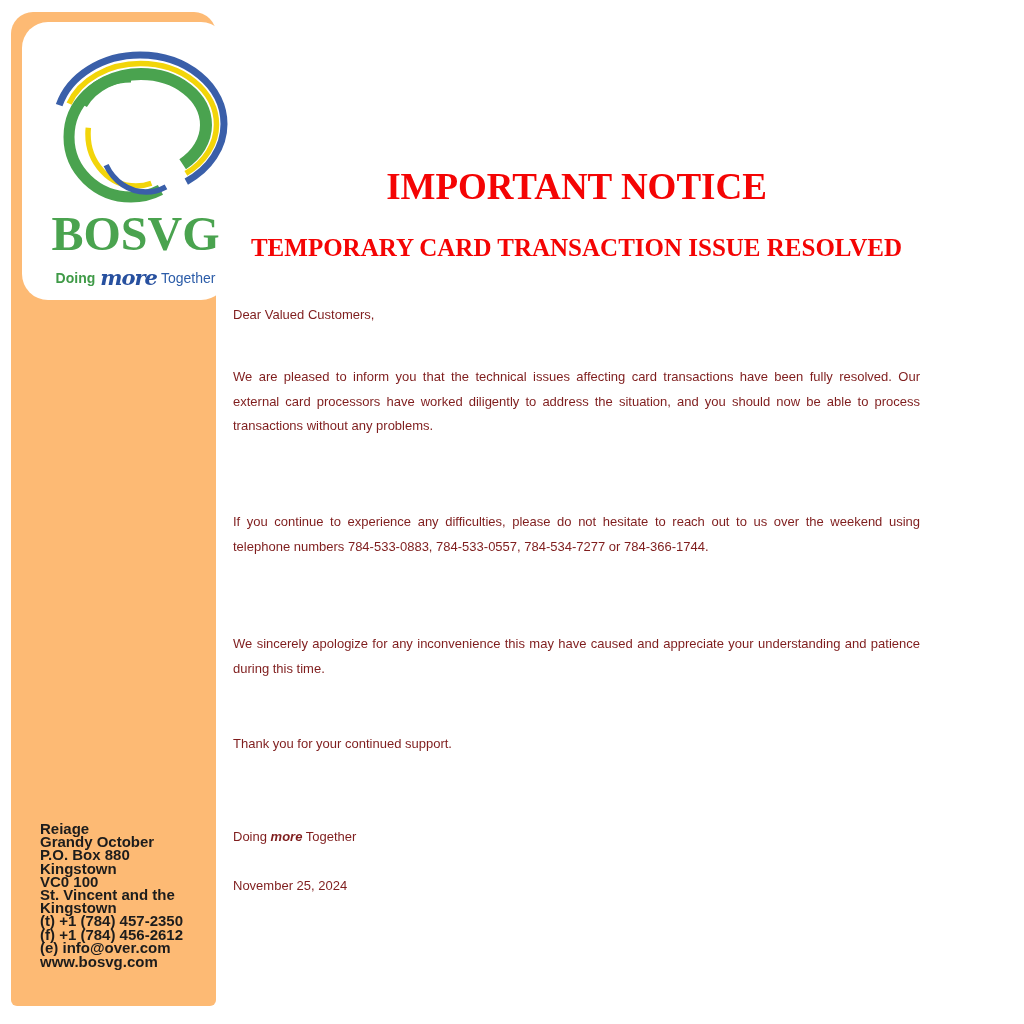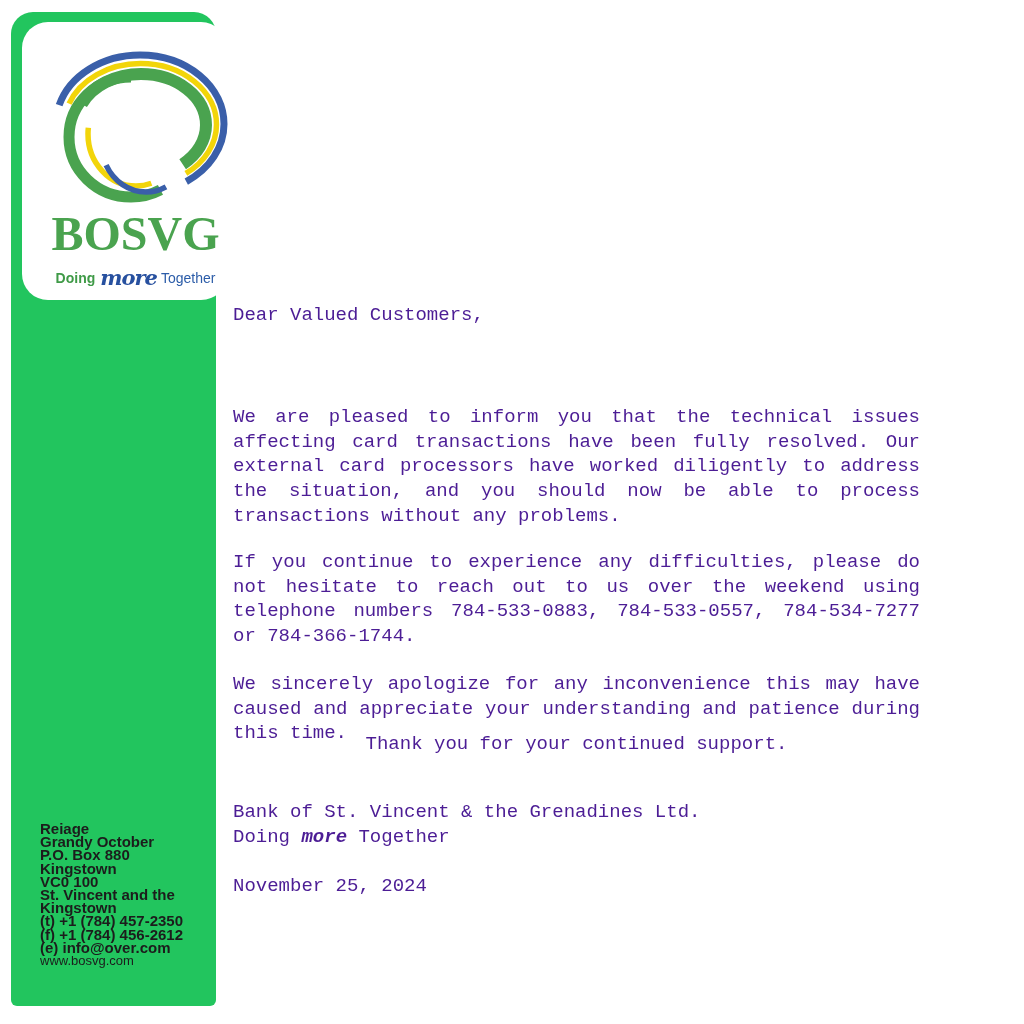--- a/index.html
+++ b/index.html
@@ -10,21 +10,21 @@
     background: #ffffff;
     overflow: hidden;
     font-family: "Liberation Serif", serif;
   }
 
   
   .sidebar {
     position: absolute;
     left: 11px; top: 12px;
     width: 205px; height: 994px;
-    background: #22c55e;
+    background: #fdba74;
     border-radius: 22px 22px 6px 6px;
   }
   .logo-card {
     position: absolute;
     left: 11px; top: 10px;
     width: 205px; height: 278px;
     background: #ffffff;
     border-radius: 26px;
   }
   .swirl {
@@ -78,22 +78,22 @@
     font-weight: bold;
     font-size: 15px;
     line-height: 13.2px;
     color: #1c1c1c;
   }
   .website {
     position: absolute;
     left: 29px; top: 941px;
     width: 175px;
     font-family: "Liberation Sans", sans-serif;
-    font-weight: normal;
-    font-size: 13px;
+    font-weight: bold;
+    font-size: 15px;
     color: #1c1c1c;
   }
 
   
   .letter { position: absolute; left: 0; top: 0; width: 1024px; height: 1024px; }
   .notice-title {
     position: absolute;
     left: 233px; top: 168px; width: 687px;
     margin: 0;
     text-align: center;
@@ -111,31 +111,31 @@
     font-family: "Liberation Serif", serif;
     font-weight: bold;
     font-size: 25px;
     line-height: 1;
     color: #f40404;
   }
   .letter p {
     position: absolute;
     left: 233px; width: 687px;
     margin: 0;
-    font-family: Liberation Mono, monospace;
-    font-size: 19px;
+    font-family: Liberation Sans, sans-serif;
+    font-size: 13px;
     line-height: 24.7px;
-    color: #4c1d95;
-  }
-  .letter p.just { text-align: justify; text-align-last: left; margin-top: 40px; }
+    color: #7f1d1d;
+  }
+  .letter p.just { text-align: justify; text-align-last: left; }
   .salutation   { top: 303px; }
   .para-1       { top: 365px; }
   .para-2       { top: 510px; }
   .para-3       { top: 632px; }
-  .closing-line { top: 732px; text-align: center; }
+  .closing-line { top: 732px; }
   .signature    { top: 800px; }
   .sig-em { font-weight: bold; font-style: italic; }
   .letter-date  { top: 874px; }
 </style>
 </head>
 <body>
 
 <div class="page">
 
   <aside class="sidebar">
@@ -170,30 +170,32 @@
       <div>St. Vincent and the Kingstown</div>
       <div>(t) +1 (784) 457-2350</div>
       <div>(f) +1 (784) 456-2612</div>
       <div>(e) info@over.com</div>
     </div>
 
     <div class="website">www.bosvg.com</div>
   </aside>
 
   <main class="letter">
+    <h1 class="notice-title">IMPORTANT NOTICE</h1>
+    <h2 class="notice-subtitle">TEMPORARY CARD TRANSACTION ISSUE RESOLVED</h2>
 
     <p class="salutation">Dear Valued Customers,</p>
 
     <p class="para-1 just">We are pleased to inform you that the technical issues affecting card transactions have been fully resolved. Our external card processors have worked diligently to address the situation, and you should now be able to process transactions without any problems.</p>
     <p class="para-2 just">If you continue to experience any difficulties, please do not hesitate to reach out to us over the weekend using telephone numbers 784-533-0883, 784-533-0557, 784-534-7277 or 784-366-1744.</p>
     <p class="para-3 just">We sincerely apologize for any inconvenience this may have caused and appreciate your understanding and patience during this time.</p>
 
     <p class="closing-line">Thank you for your continued support.</p>
 
     <p class="signature">
-      <span>Bank of St. Vincent &amp; the Grenadines Ltd.</span><br>
+      <br>
       <span><span>Doing </span><span class="sig-em">more</span><span> Together</span></span>
     </p>
 
     <p class="letter-date">November 25, 2024</p>
   </main>
 
 </div>
 
 </body></html>

